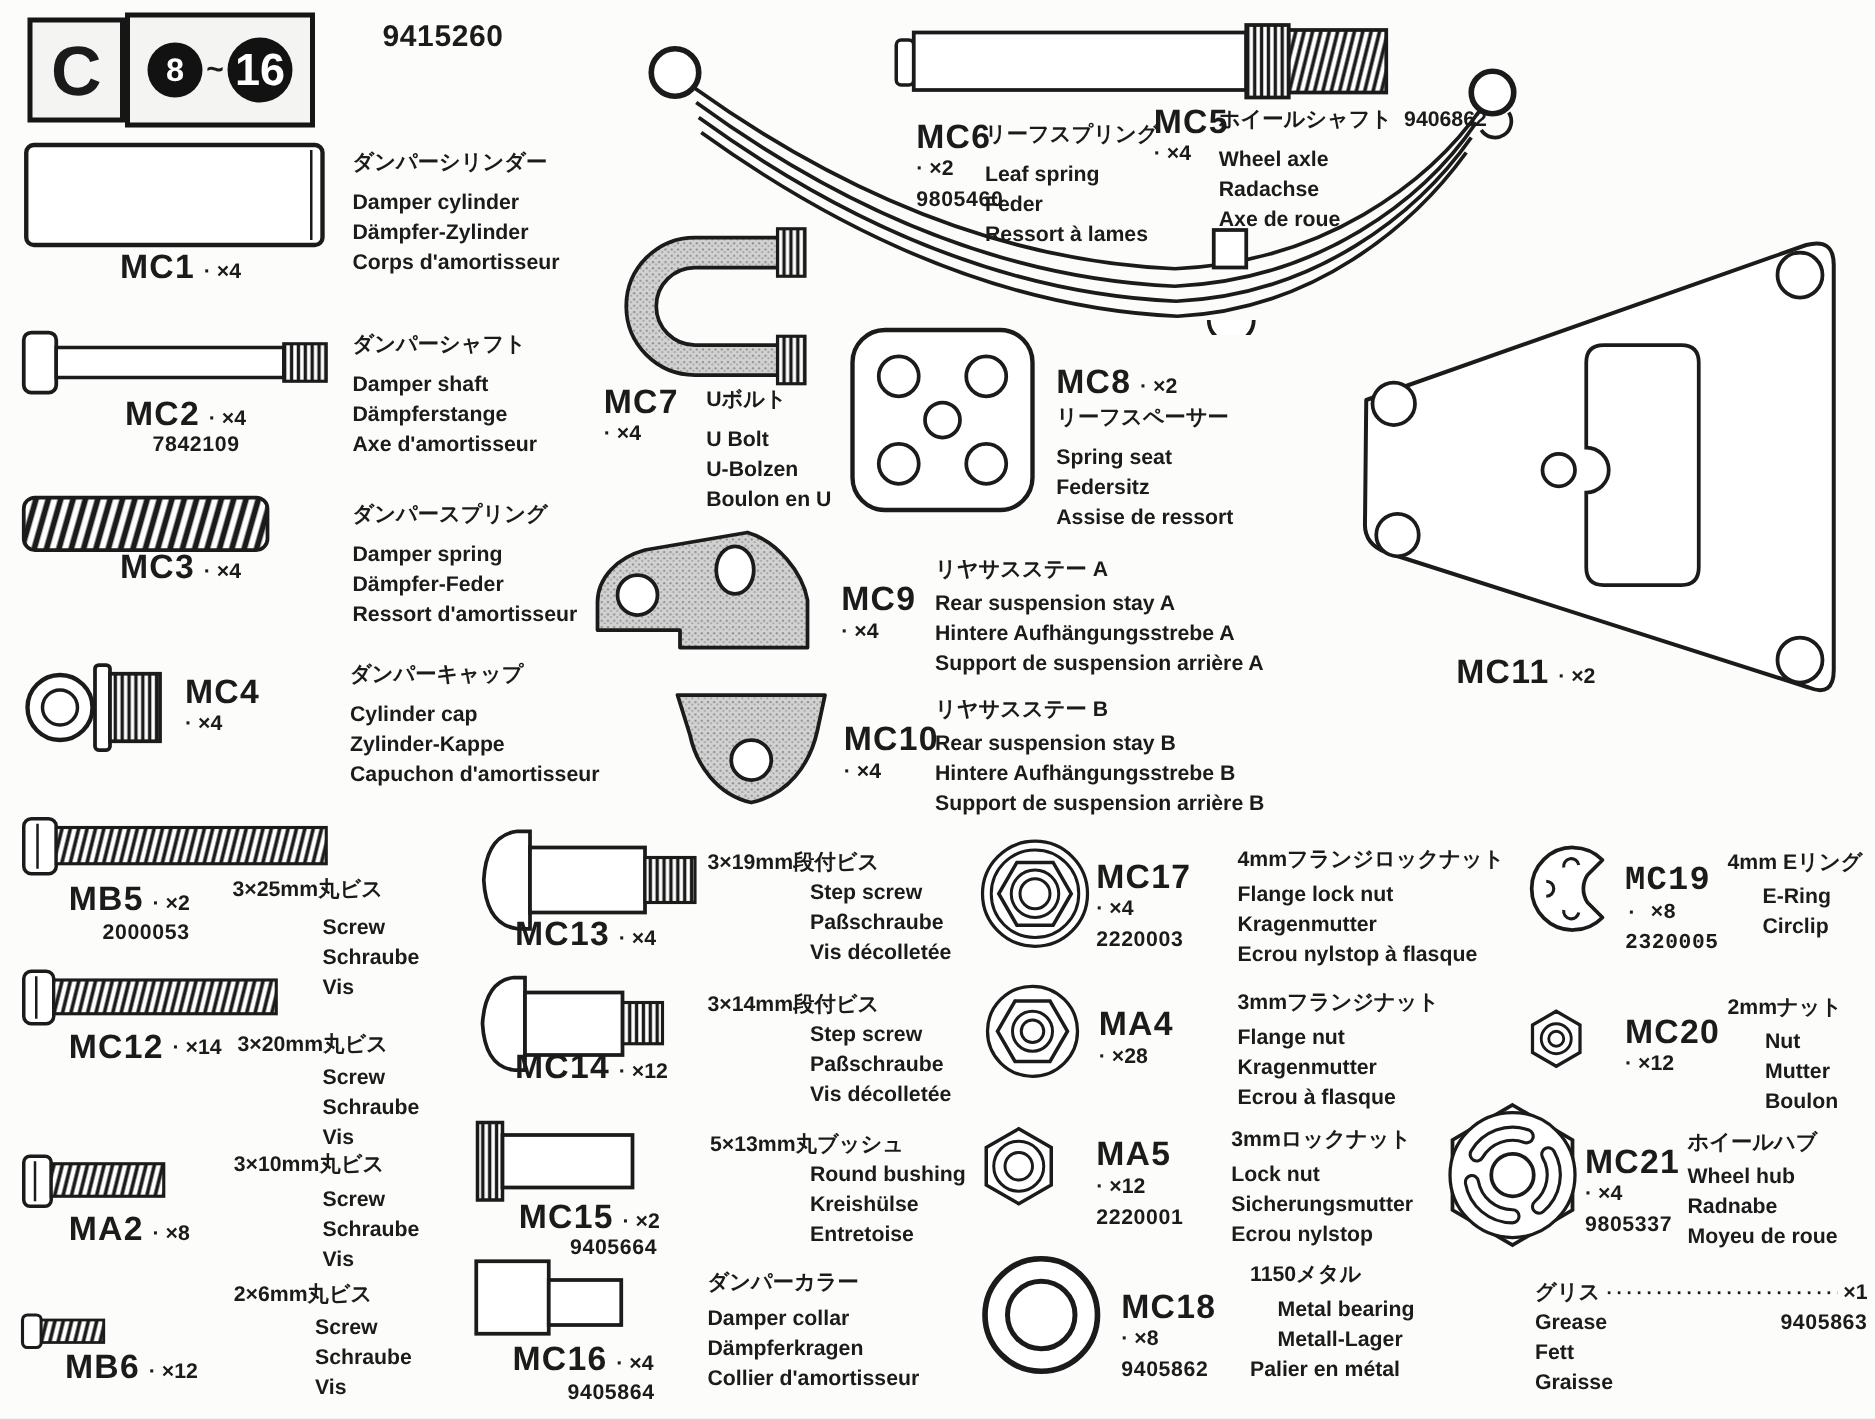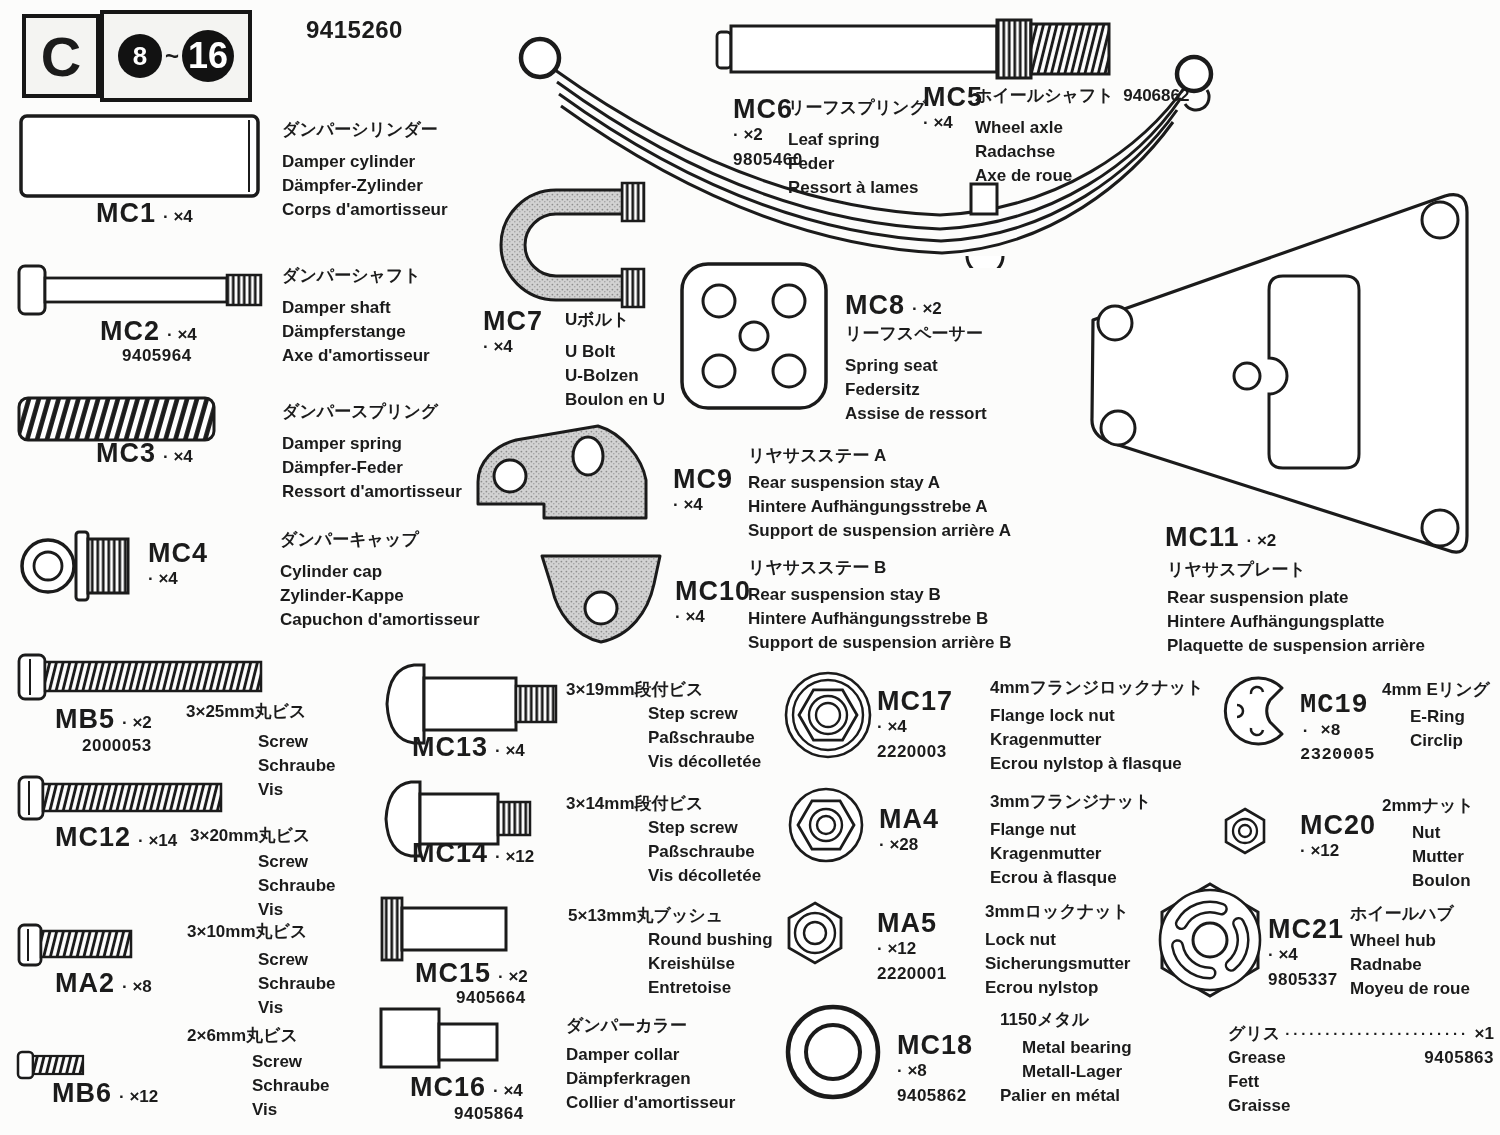--- a/index.html
+++ b/index.html
@@ -78,21 +78,21 @@
 
   <svg class="draw" style="left:16px;top:258px" width="250" height="64" viewBox="0 0 250 64">
     <rect x="3" y="8" width="26" height="48" rx="6" fill="#fff" stroke="#1b1b1b" stroke-width="3"></rect>
     <rect x="29" y="20" width="182" height="24" fill="#fff" stroke="#1b1b1b" stroke-width="2.8"></rect>
     <rect x="211" y="17" width="34" height="30" fill="url(#vh)" stroke="#1b1b1b" stroke-width="2.5"></rect>
   </svg>
   <div class="lab" style="left:100px;top:316px;">
     <span class="code">MC2</span>
       <span class="q">· ×4</span>
   </div>
-  <div class="abs pn" style="left:122px;top:346px;">9405964</div>
+  <div class="abs pn" style="left:122px;top:346px;">7842109</div>
   <div class="desc" style="left:282px;top:264px;">
     <div class="jp">ダンパーシャフト</div>
     <div class="ln">Damper shaft</div>
     <div class="ln">Dämpferstange</div>
     <div class="ln">Axe d'amortisseur</div>
   </div>
 
   <svg class="draw" style="left:16px;top:394px" width="202" height="50" viewBox="0 0 202 50">
     <rect x="3" y="4" width="195" height="42" rx="9" fill="url(#coil)" stroke="#1b1b1b" stroke-width="3"></rect>
   </svg>
@@ -237,26 +237,20 @@
     <circle cx="30" cy="135" r="17" fill="#fff" stroke="#1b1b1b" stroke-width="3"></circle>
     <circle cx="33" cy="240" r="17" fill="#fff" stroke="#1b1b1b" stroke-width="3"></circle>
     <circle cx="355" cy="340" r="18" fill="#fff" stroke="#1b1b1b" stroke-width="3"></circle>
     <circle cx="162" cy="188" r="13" fill="#fff" stroke="#1b1b1b" stroke-width="3"></circle>
     <path d="M198,88 L260,88 Q274,88 274,102 L274,266 Q274,280 260,280 L198,280 Q184,280 184,266 L184,206 A18,18 0 0 0 184,170 L184,102 Q184,88 198,88 Z" fill="#fff" stroke="#1b1b1b" stroke-width="3"></path>
   </svg>
   <div class="lab" style="left:1165px;top:522px;">
     <span class="code">MC11</span>
       <span class="q">· ×2</span>
   </div>
-  <div class="desc" style="left:1167px;top:558px;">
-    <div class="jp" style="margin-bottom:5px;">リヤサスプレート</div>
-    <div class="ln">Rear suspension plate</div>
-    <div class="ln">Hintere Aufhängungsplatte</div>
-    <div class="ln">Plaquette de suspension arrière</div>
-  </div>
 
   <svg class="draw" style="left:16px;top:650px" width="250" height="54" viewBox="0 0 250 54">
     <rect x="3" y="5" width="26" height="44" rx="6" fill="#fff" stroke="#1b1b1b" stroke-width="2.8"></rect>
     <line x1="14" y1="9" x2="14" y2="45" stroke="#1b1b1b" stroke-width="2"></line>
     <rect x="29" y="12" width="216" height="29" fill="url(#dh)" stroke="#1b1b1b" stroke-width="2.5"></rect>
   </svg>
   <div class="lab" style="left:55px;top:704px;">
     <span class="code">MB5</span>
       <span class="q">· ×2</span>
   </div>
@@ -266,21 +260,21 @@
     <div class="ln">Screw</div>
     <div class="ln">Schraube</div>
     <div class="ln">Vis</div>
   </div>
 
   <svg class="draw" style="left:16px;top:772px" width="210" height="52" viewBox="0 0 210 52">
     <rect x="3" y="5" width="24" height="42" rx="6" fill="#fff" stroke="#1b1b1b" stroke-width="2.8"></rect>
     <line x1="13" y1="9" x2="13" y2="43" stroke="#1b1b1b" stroke-width="2"></line>
     <rect x="27" y="12" width="178" height="27" fill="url(#dh)" stroke="#1b1b1b" stroke-width="2.5"></rect>
   </svg>
-  <div class="lab" style="left:55px;top:822px;">
+  <div class="lab" style="left:55px;top:822px;align-items:center;">
     <span class="code">MC12</span>
       <span class="q">· ×14</span>
   </div>
   <div class="sz" style="left:190px;top:824px;">3×20mm丸ビス</div>
   <div class="desc" style="left:258px;top:850px;">
     <div class="ln">Screw</div>
     <div class="ln">Schraube</div>
     <div class="ln">Vis</div>
   </div>
 

